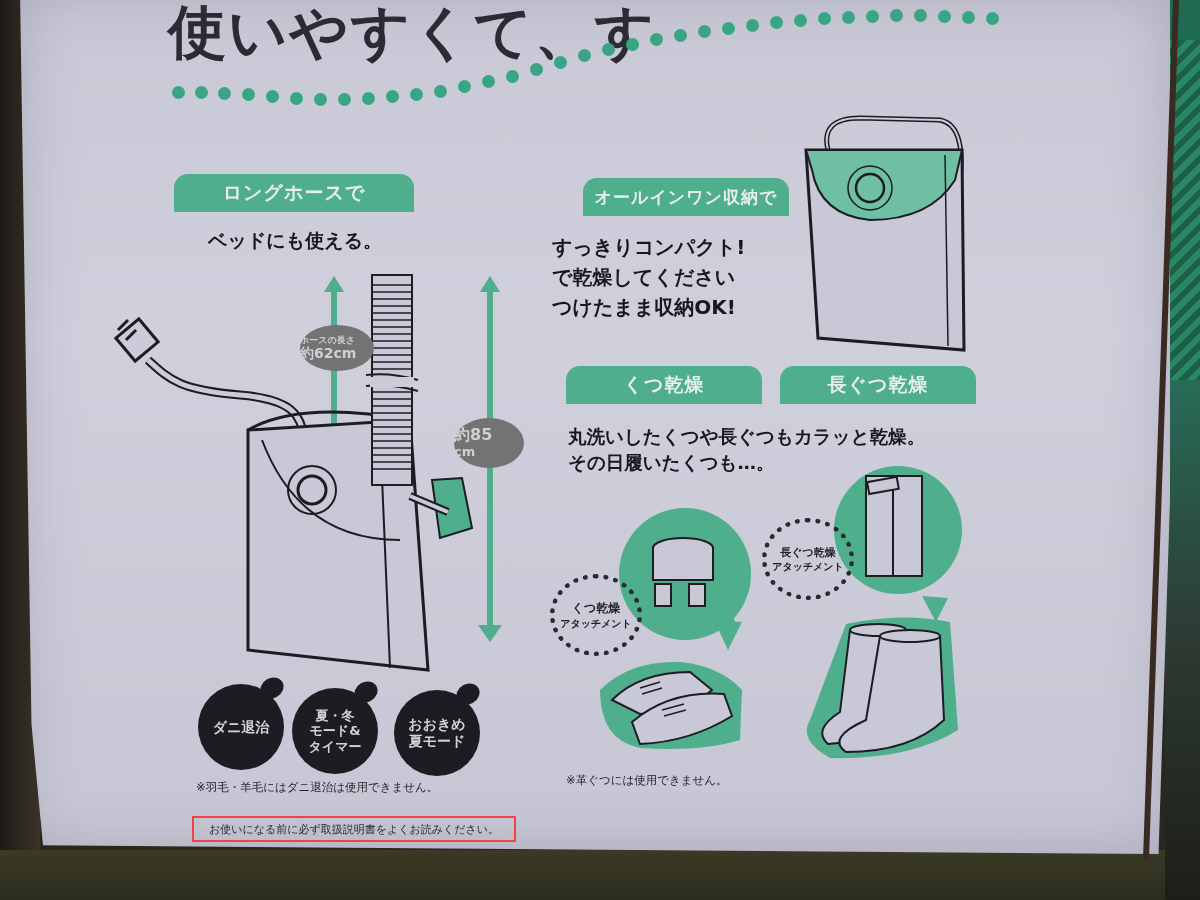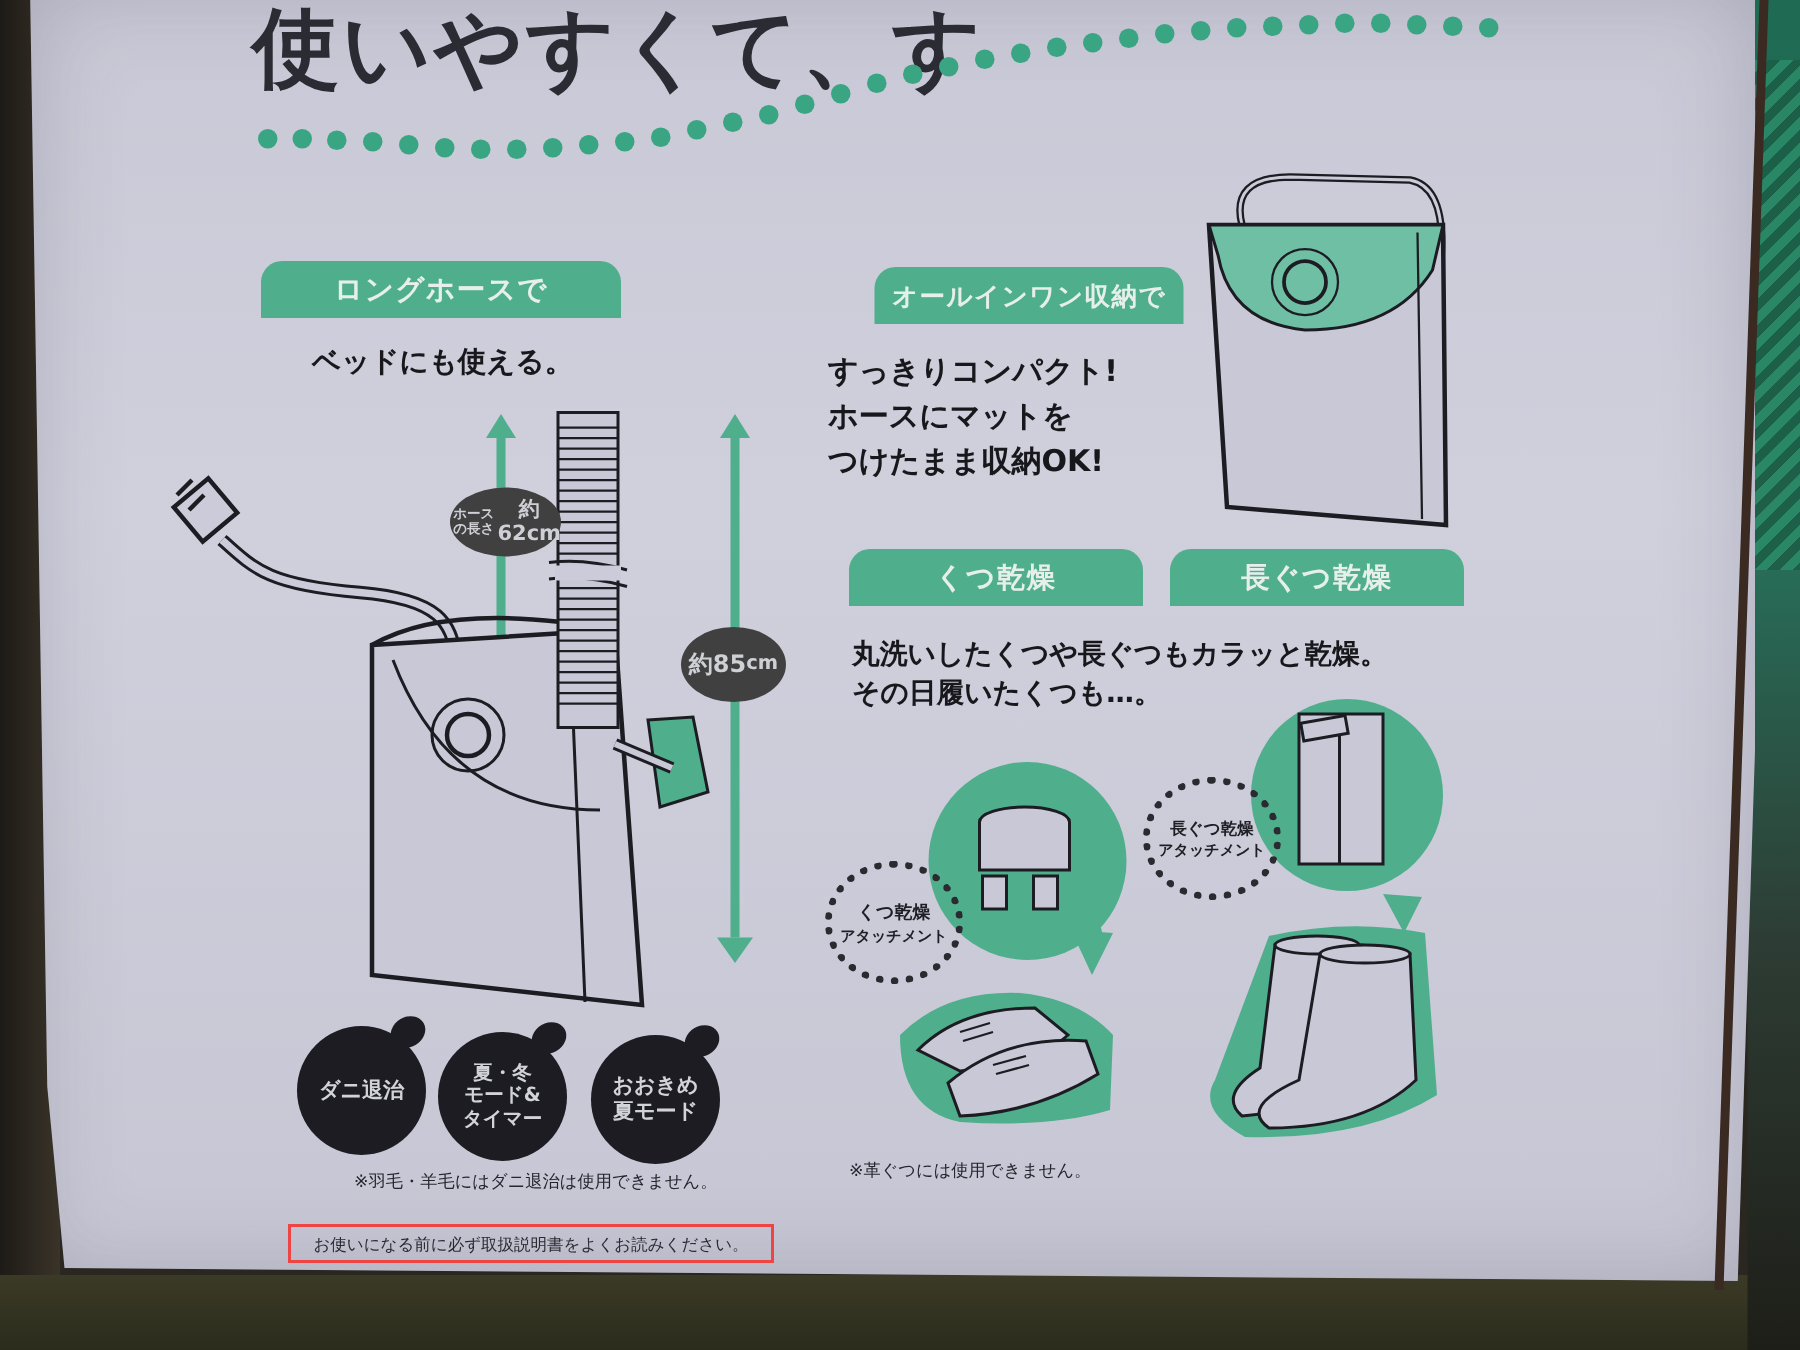--- a/index.html
+++ b/index.html
@@ -20,22 +20,22 @@
   .box-edge{position:absolute;left:1158px;top:0;width:6px;height:860px;background:#3a2a22;transform:skewX(-2deg);}
 
   .title{position:absolute;left:168px;top:-6px;font-size:58px;font-weight:bold;color:#2b2b33;letter-spacing:2px;white-space:nowrap;}
   .dots{position:absolute;left:0;top:0;}
   .dot{position:absolute;width:13px;height:13px;border-radius:50%;background:#3aa583;}
 
   .tag{position:absolute;height:38px;background:#4fae8b;border-radius:14px 14px 0 0;color:#e6efec;
        font-weight:bold;font-size:19px;display:flex;align-items:center;justify-content:center;letter-spacing:1px;}
   .text-black{position:absolute;color:#17171c;font-weight:bold;white-space:nowrap;}
   .small-note{position:absolute;color:#26262e;font-size:11.5px;white-space:nowrap;}
-  .bubble{position:absolute;background:#404040;color:#cfcfd6;border-radius:50%;display:flex;flex-direction:row;
-          align-items:center;justify-content:center;font-weight:bold;text-align:center;line-height:1.15;}
+  .bubble{position:absolute;background:#737373;color:#cfcfd6;border-radius:50%;display:flex;flex-direction:column;
+          align-items:flex-start;justify-content:center;font-weight:bold;text-align:center;line-height:1.15;}
   .feature{position:absolute;width:86px;height:86px;border-radius:50%;background:#1c1c22;color:#d2d2da;
            display:flex;flex-direction:column;align-items:center;justify-content:center;font-weight:bold;font-size:14px;line-height:1.2;text-align:center;}
   .feature .nub{position:absolute;right:0;top:-6px;width:24px;height:20px;border-radius:50%;background:#1c1c22;transform:rotate(-30deg);}
   .dotted-circle{position:absolute;border-radius:50%;border:5px dotted #2a2a30;display:flex;flex-direction:column;align-items:center;justify-content:center;color:#1e1e24;font-weight:bold;text-align:center;}
   .notice-box{position:absolute;left:192px;top:816px;width:320px;height:22px;border:2px solid #ef4444;color:#2a2a32;font-size:11px;
               display:flex;align-items:center;justify-content:center;white-space:nowrap;}
   svg{position:absolute;overflow:visible;}
 </style>
 </head>
 <body>
@@ -168,27 +168,27 @@
   <span>夏・冬</span>
   <span>モード&amp;</span>
   <span>タイマー</span>
 </div>
 <div class="feature" style="left:394px;top:690px;">
   <div class="nub"></div>
   <span>おおきめ</span>
   <span>夏モード</span>
 </div>
 
-<div class="small-note" style="left:196px;top:780px;margin-left:40px;">※羽毛・羊毛にはダニ退治は使用できません。</div>
+<div class="small-note" style="left:196px;top:780px;">※羽毛・羊毛にはダニ退治は使用できません。</div>
 <div class="notice-box">お使いになる前に必ず取扱説明書をよくお読みください。</div>
 
 <div class="tag" style="left:566px;top:178px;width:206px;font-size:17px;margin-left:17px;">オールインワン収納で</div>
 <div class="text-black" style="left:552px;top:232px;font-size:20px;line-height:30px;">
   <div>すっきりコンパクト!</div>
-  <div>ホースにマットを</div>
+  <div>で乾燥してください</div>
   <div>つけたまま収納OK!</div>
 </div>
 
 <svg style="left:0;top:0;width:1200px;height:900px;">
   <path d="M828 150 Q 820 118 860 118 L 940 120 Q 966 125 960 180" fill="none" stroke="#1c1c22" stroke-width="5"></path>
   <path d="M828 150 Q 820 118 860 118 L 940 120 Q 966 125 960 180" fill="none" stroke="#cccbd9" stroke-width="2"></path>
   <path d="M806 150 L 962 150 L 964 350 L 818 338 Z" fill="#c9c8d6" stroke="#1c1c22" stroke-width="3"></path>
   <path d="M806 150 L 962 150 L 955 180 Q 930 220 870 220 Q 820 215 812 170 Z" fill="#6fbfa4" stroke="#1c1c22" stroke-width="2"></path>
   <circle cx="870" cy="188" r="22" fill="none" stroke="#1c1c22" stroke-width="1.5"></circle>
   <circle cx="870" cy="188" r="14" fill="#6fbfa4" stroke="#1c1c22" stroke-width="2.5"></circle>

